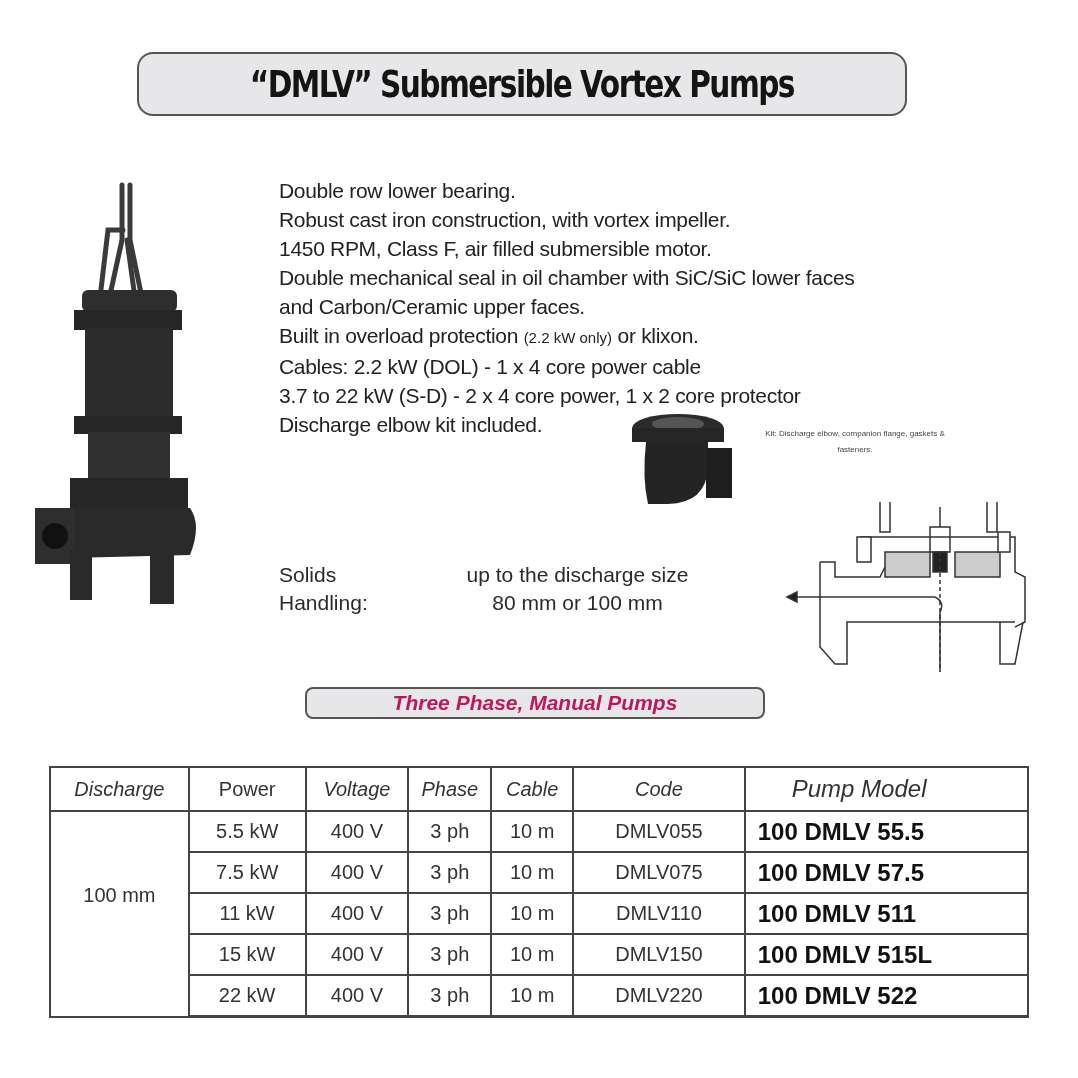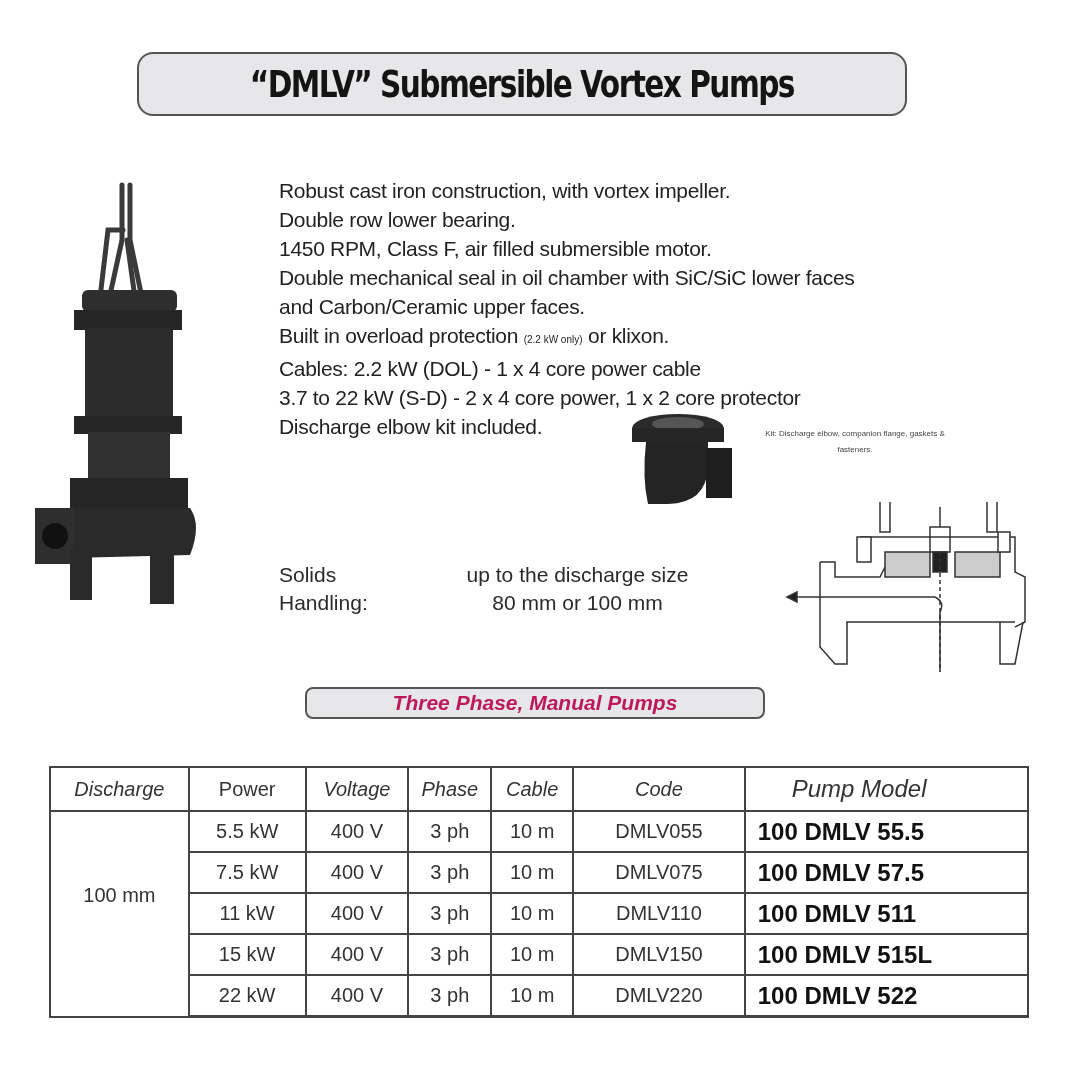--- a/index.html
+++ b/index.html
@@ -12,21 +12,21 @@
     }
     .title-text {
       font-family: "DejaVu Sans", sans-serif; font-weight: bold; font-size: 38px;
       letter-spacing: -2px; transform: scaleX(0.78); color: #141414; white-space: nowrap;
     }
 
     .pump-photo { position: absolute; left: 30px; top: 180px; width: 175px; height: 430px; }
 
     .features { position: absolute; left: 279px; top: 176px; font-size: 21px; line-height: 29px; color: #222; letter-spacing: -0.3px; }
     .features .line { white-space: nowrap; }
-    .features .small { font-size: 10px; letter-spacing: 0; }
+    .features .small { font-size: 15px; letter-spacing: 0; }
 
     .elbow-photo { position: absolute; left: 628px; top: 408px; width: 110px; height: 98px; }
     .kit-caption { position: absolute; left: 760px; top: 426px; width: 190px; font-size: 8px; line-height: 16px; text-align: center; color: #444; }
 
     .solids { position: absolute; left: 279px; top: 561px; font-size: 21px; line-height: 28px; color: #2a2a2a; }
     .solids-value { position: absolute; left: 440px; top: 561px; font-size: 21px; line-height: 28px; color: #2a2a2a; text-align: center; width: 275px; }
 
     .diagram { position: absolute; left: 775px; top: 492px; width: 265px; height: 185px; }
 
     .subtitle-box {
@@ -69,22 +69,22 @@
   <rect x="58" y="252" width="82" height="50" fill="#303030"></rect>
   <rect x="40" y="298" width="118" height="40" fill="#262626"></rect>
   <path d="M30 350 Q20 330 60 328 L160 328 Q172 345 160 375 L40 378 Z" fill="#2a2a2a"></path>
   <rect x="5" y="328" width="40" height="56" fill="#2e2e2e"></rect>
   <circle cx="25" cy="356" r="13" fill="#111"></circle>
   <rect x="40" y="370" width="22" height="50" fill="#2a2a2a"></rect>
   <rect x="120" y="370" width="24" height="54" fill="#2a2a2a"></rect>
 </svg>
 
 <div class="features">
+  <div class="line">Double row lower bearing.</div>
   <div class="line">Robust cast iron construction, with vortex impeller.</div>
-  <div class="line">Double row lower bearing.</div>
   <div class="line">1450 RPM, Class F, air filled submersible motor.</div>
   <div class="line">Double mechanical seal in oil chamber with SiC/SiC lower faces</div>
   <div class="line">and Carbon/Ceramic upper faces.</div>
   <div class="line">
     <span>Built in overload protection </span><span class="small">(2.2 kW only)</span><span> or klixon.</span>
   </div>
   <div class="line">Cables: 2.2 kW (DOL) - 1 x 4 core power cable</div>
   <div class="line">3.7 to 22 kW (S-D) - 2 x 4 core power, 1 x 2 core protector</div>
   <div class="line">Discharge elbow kit included.</div>
 </div>

